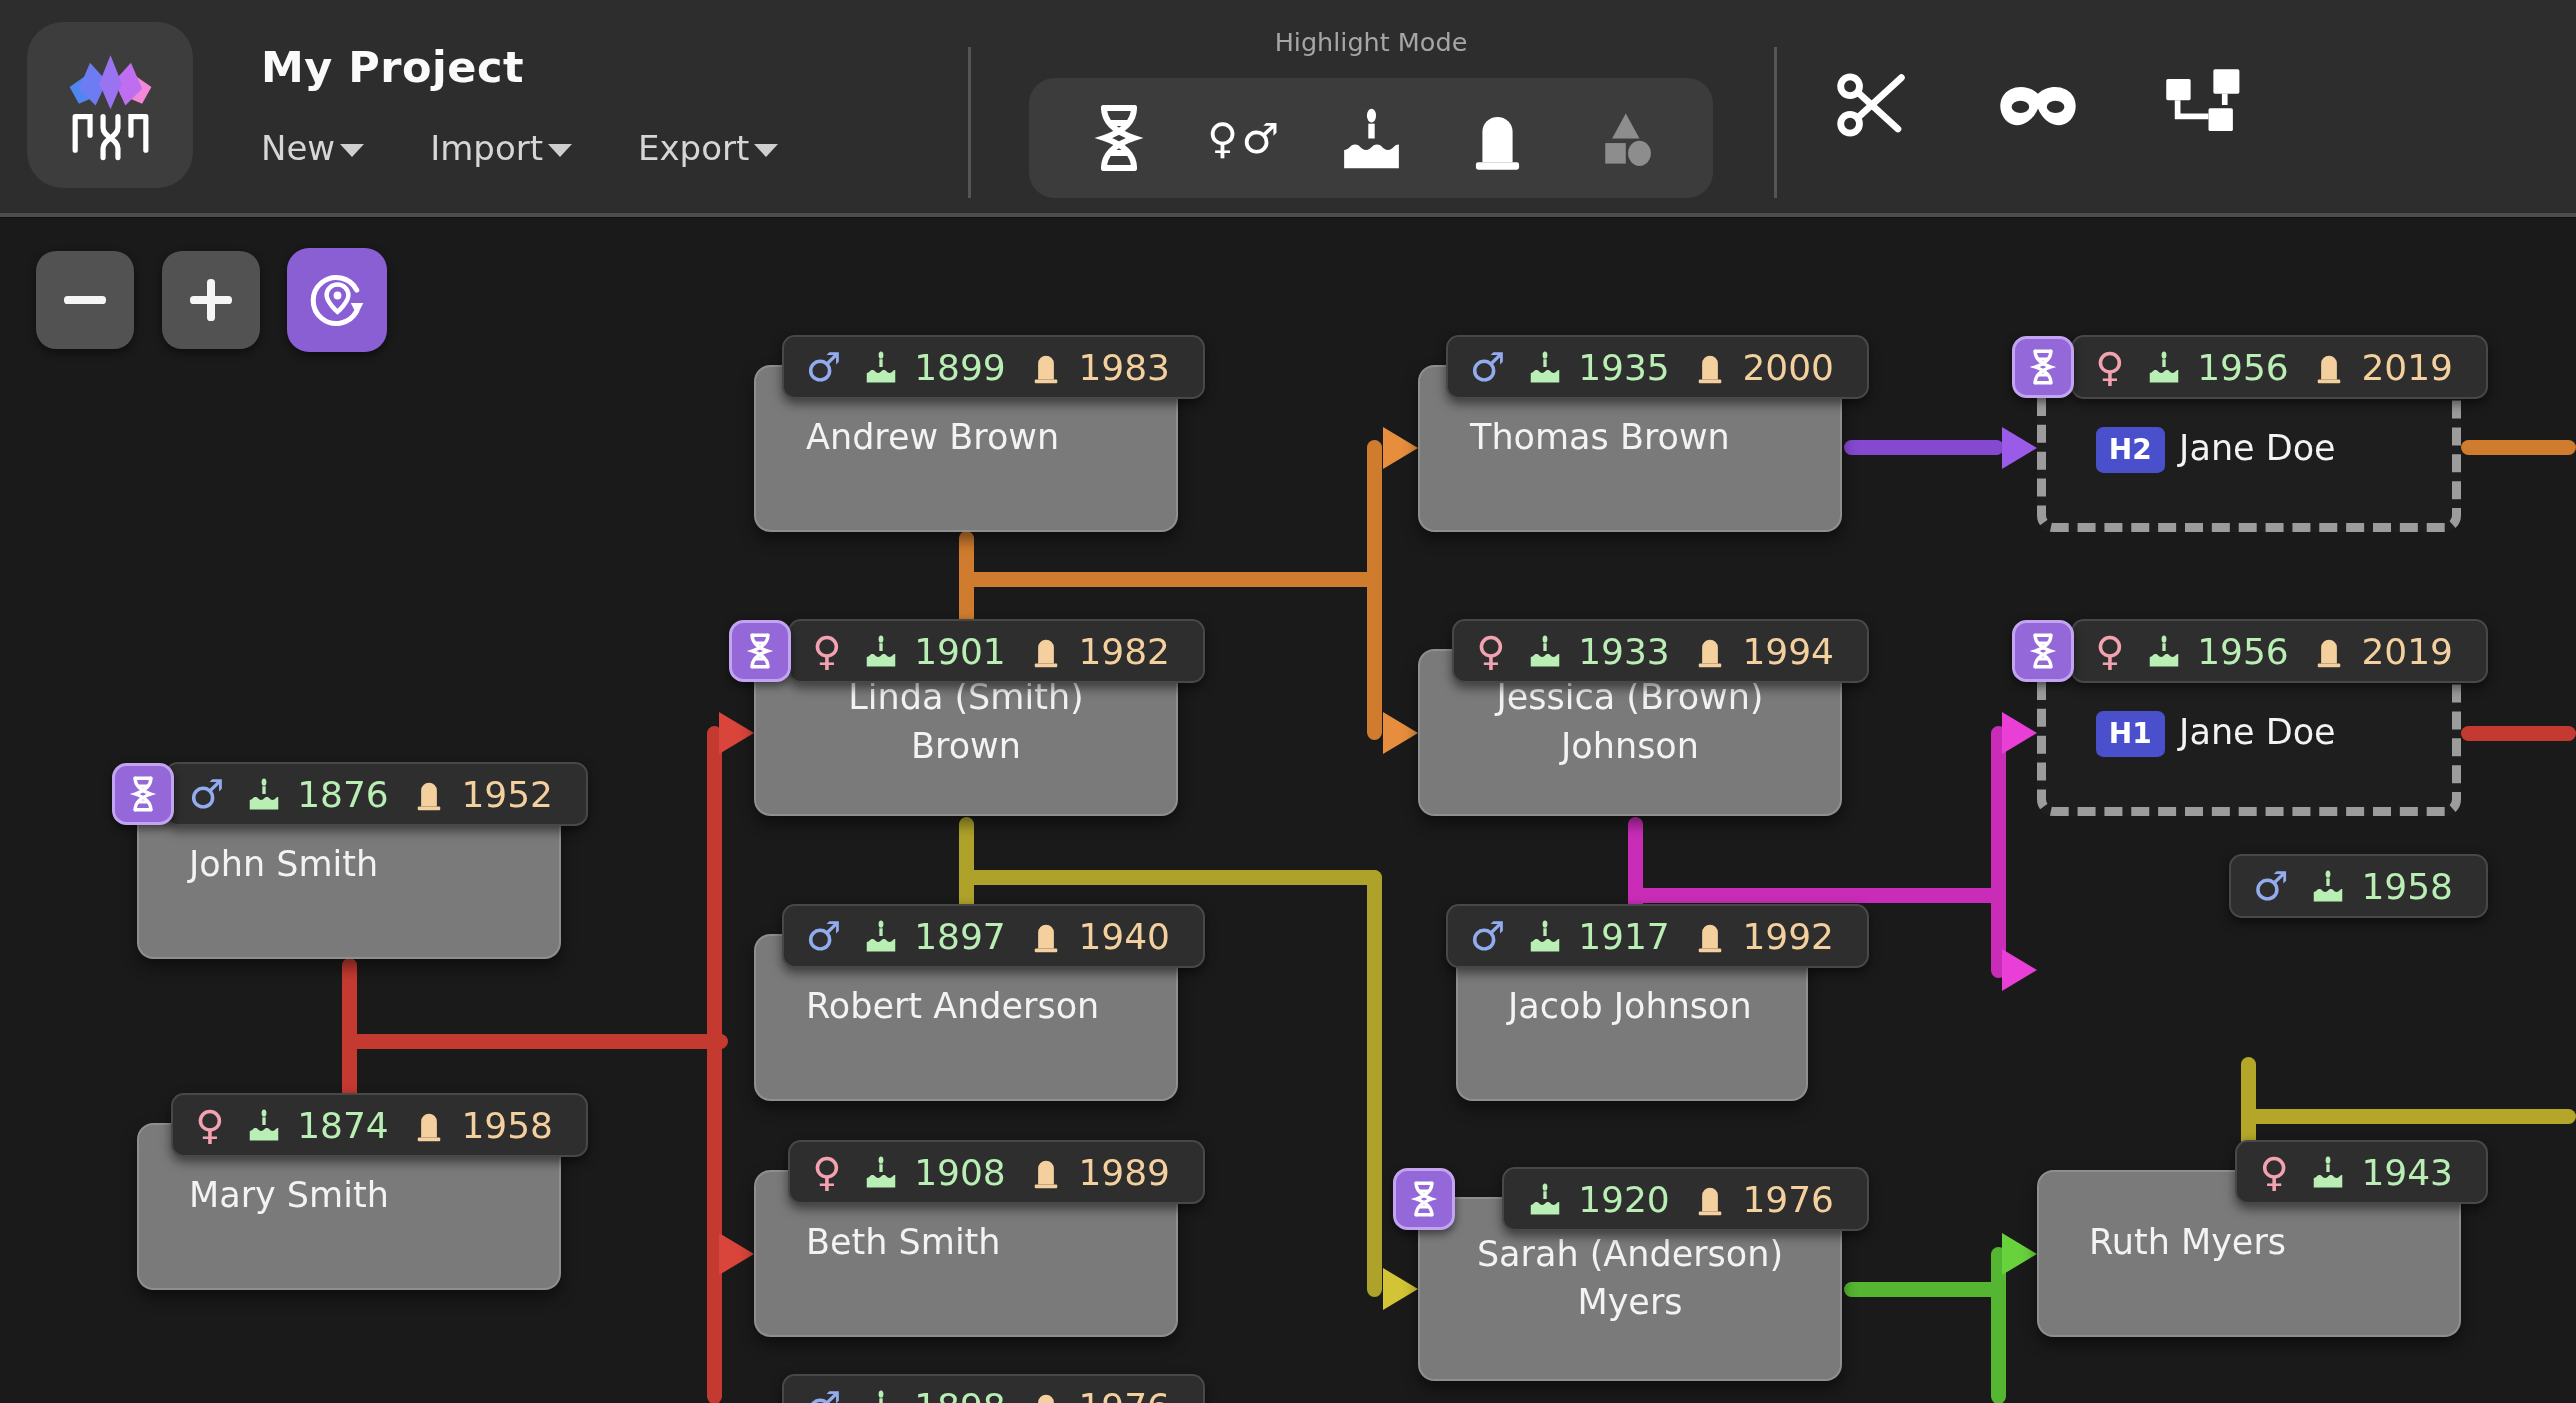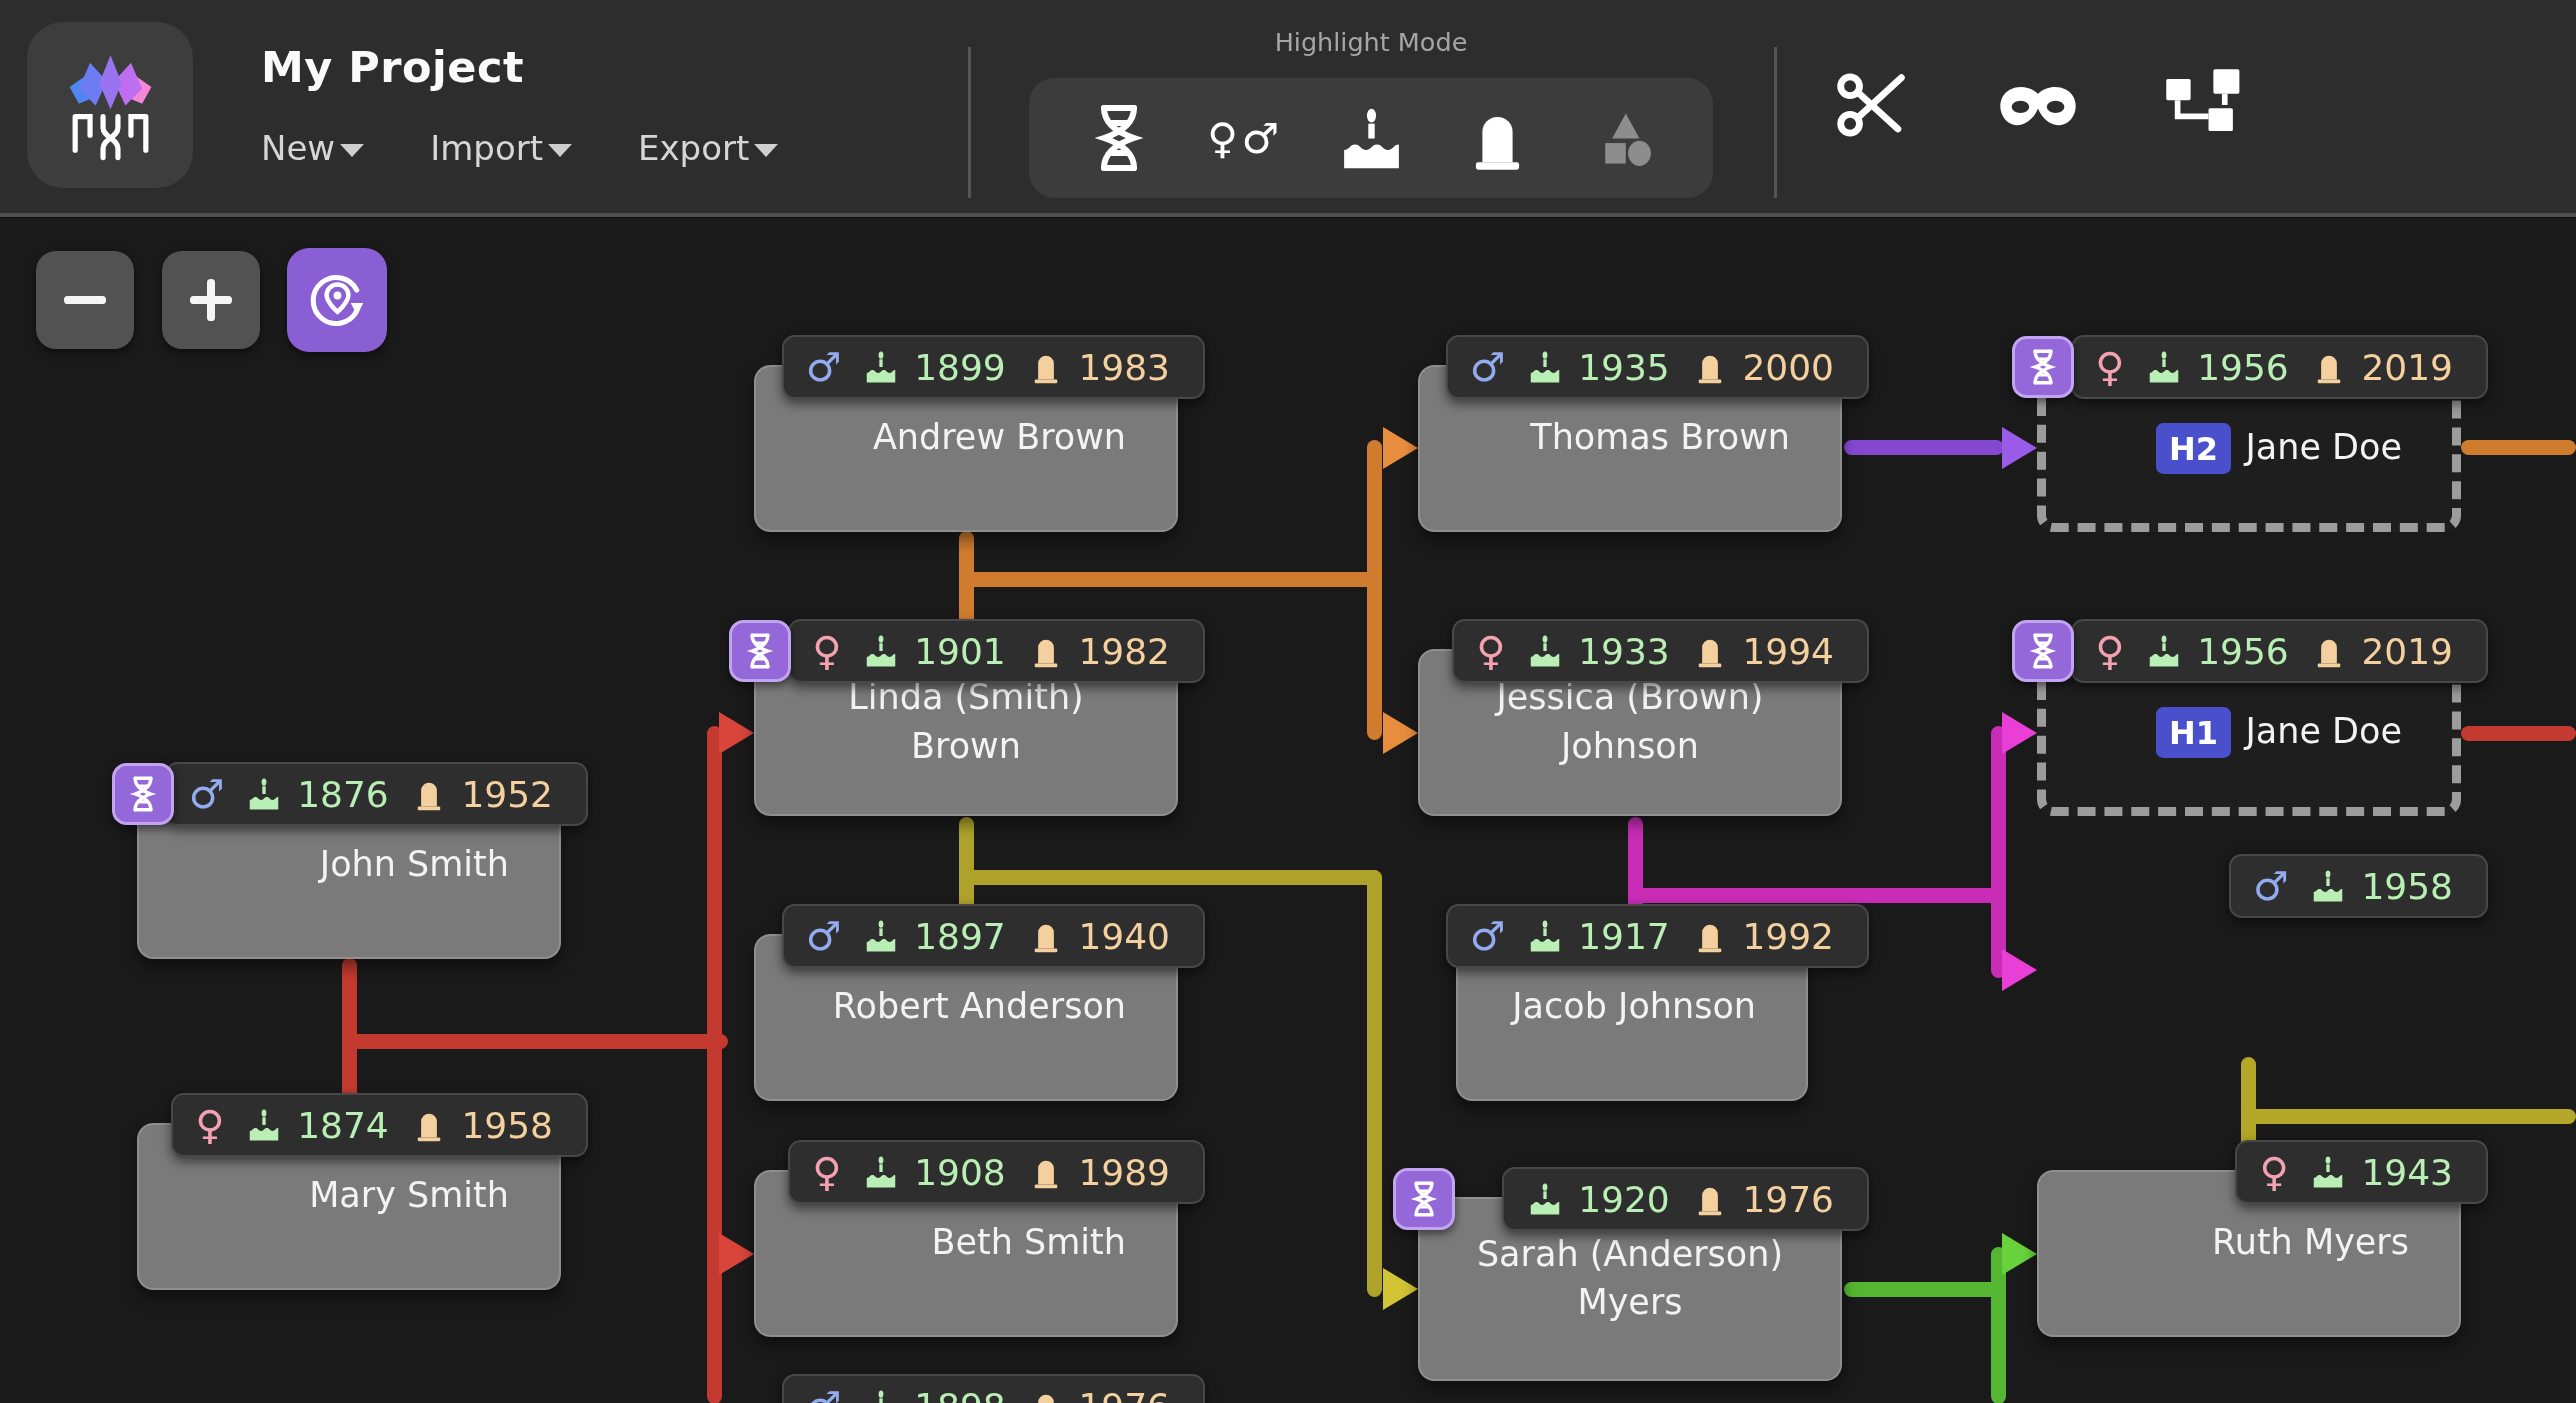--- a/index.html
+++ b/index.html
@@ -35,25 +35,25 @@
   .reset-btn{position:absolute;left:287px;top:248px;width:100px;height:104px;background:#8a5fd4;
              border-radius:22px;display:flex;align-items:center;justify-content:center;z-index:30;cursor:pointer;
              box-shadow:0 3.6px 9px rgba(0,0,0,.45);}
 
   
   #canvas{position:absolute;left:0;top:218px;width:2576px;height:1185px;background:#1a1a1a;overflow:visible;}
   .seg{position:absolute;border-radius:8.2px;z-index:1;}
   .arrow{position:absolute;width:0;height:0;border-top:21px solid transparent;
          border-bottom:21px solid transparent;z-index:2;}
   .card{position:absolute;background:#7a7a7a;border:2.7px solid #8f8f8f;border-radius:16.4px;z-index:3;
-        display:flex;align-items:center;justify-content:flex-end;box-sizing:border-box;
+        display:flex;align-items:center;justify-content:flex-start;box-sizing:border-box;
         box-shadow:0 7.3px 14.6px rgba(0,0,0,.45);padding:0 50px 22px 50px;cursor:pointer;}
   .card.dashed{background:#1e1e1e;border:9px dashed #9c9c9c;box-shadow:none;padding-bottom:0;}
   .pname{color:#f3f3f3;font-size:35px;text-align:center;line-height:1.38;}
-  .hbadge{display:inline-block;background:#4a50cb;color:#fff;font-weight:bold;font-size:32px;
+  .hbadge{display:inline-block;background:#4a50cb;color:#fff;font-weight:bold;font-size:28px;
           padding:3.6px 12.8px;border-radius:7.3px;margin-right:14.6px;vertical-align:middle;}
   .chip{position:absolute;height:60px;background:#2e2e2e;border:2.7px solid #484848;border-radius:12.8px;
         display:flex;align-items:center;gap:11px;padding:0 22px;z-index:4;
         box-shadow:0 4.6px 11px rgba(0,0,0,.5);}
   .chip .sym{font-size:40px;font-weight:bold;line-height:1;margin-right:9px;}
   .chip .yr{font-size:36px;margin-left:3.6px;margin-right:11px;}
   .chip .yr.birth{color:#b9eeb4;} .chip .yr.death{color:#f4d09e;}
   .dna-badge{position:absolute;width:62px;height:62px;background:#9468d8;border:3.6px solid #c2a4f0;
              border-radius:14.6px;display:flex;align-items:center;justify-content:center;z-index:5;
              box-shadow:0 3.6px 9px rgba(0,0,0,.5);box-sizing:border-box;}

